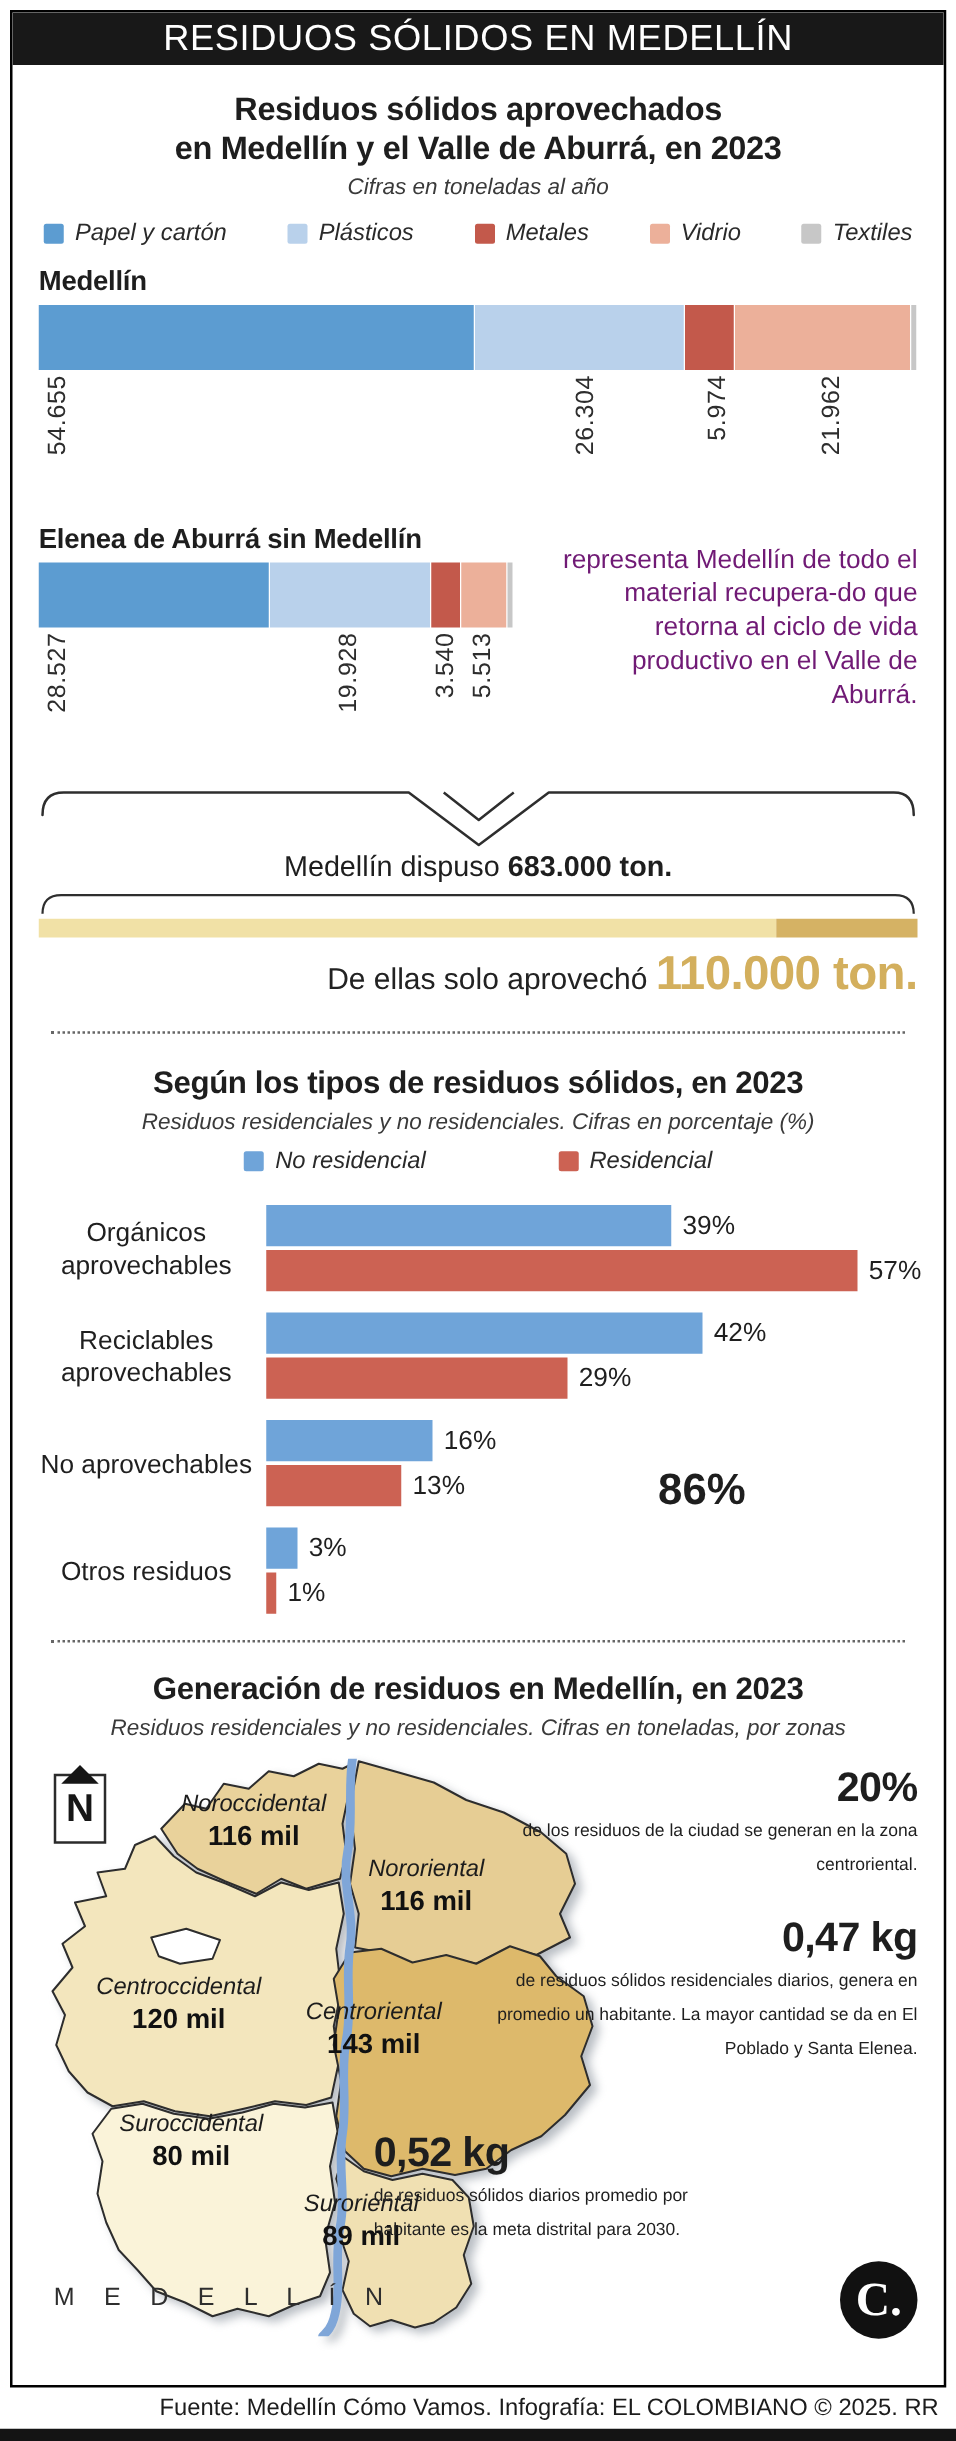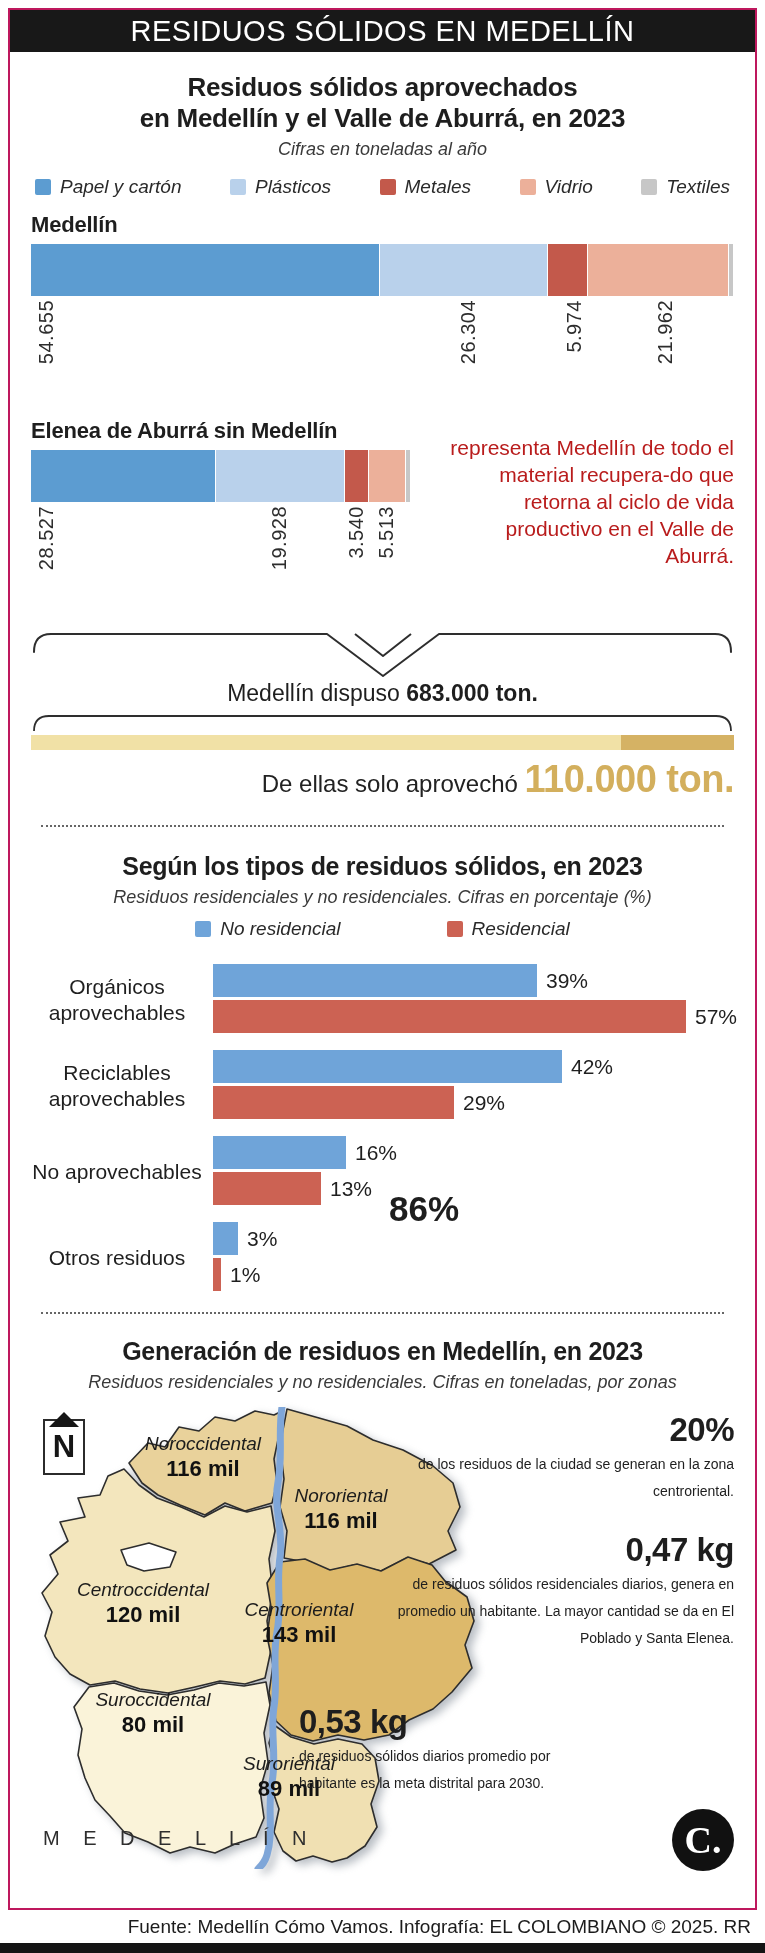--- a/index.html
+++ b/index.html
@@ -1,18 +1,18 @@
 <!DOCTYPE html>
 <html><head>
 <meta charset="utf-8">
 <style>
   html,body{margin:0;padding:0;background:#fff;}
   .page{position:relative;width:765px;height:1953px;background:#fff;overflow:hidden;
         font-family:"Liberation Sans","DejaVu Sans",sans-serif;color:#1e1e1e;}
-  .frame{box-sizing:border-box;margin:8px 8px 0 8px;height:1902px;border:2px solid #be185d;
+  .frame{box-sizing:border-box;margin:8px 8px 0 8px;height:1902px;border:2px solid #000000;
          background:#fff;overflow:hidden;}
   .header-bar{height:42px;background:#181818;display:flex;align-items:center;justify-content:center;}
   .header-bar span{color:#fff;font-size:29px;letter-spacing:.5px;}
   .content{padding:0 21px;position:relative;}
   .s-title{margin:0;text-align:center;font-size:26px;line-height:31px;font-weight:bold;letter-spacing:-.3px;}
   .s-sub{text-align:center;font-style:italic;font-size:18px;color:#3a3a3a;margin-top:5px;}
   .legend{display:flex;align-items:center;}
   .legend1{justify-content:space-between;margin-top:16px;padding:0 4px;}
   .legend2{justify-content:center;gap:106px;margin-top:10px;}
   .leg-item{display:flex;align-items:center;gap:9px;}
@@ -22,35 +22,35 @@
   .stack-bar{display:inline-flex;height:52px;margin-top:6px;vertical-align:top;}
   .stack-bar .seg{height:100%;margin-right:1px;}
   .stack-labels{position:relative;width:100%;}
   .vlabel{position:absolute;top:4px;font-size:20px;color:#2d2d2d;white-space:nowrap;
           transform:rotate(-90deg) translateX(-100%);transform-origin:0 0;letter-spacing:.5px;}
   .valle-row{display:flex;margin-top:4px;}
   .valle-left{width:408px;flex:0 0 auto;}
   .pct65{flex:1;text-align:right;padding-top:26px;}
   .pct65 .big{font-size:40px;font-weight:bold;letter-spacing:-.5px;}
   .pct65 .paren{font-style:italic;font-size:21px;color:#2a2a2a;}
-  .pct65 .body{font-size:21px;line-height:27px;color:#b91c1c;margin-top:4px;}
+  .pct65 .body{font-size:21px;line-height:27px;color:#701a75;margin-top:4px;}
   .bracket-svg{display:block;margin-top:2px;}
   .disposed{text-align:center;font-size:23px;margin-top:0;}
   .gold-track{display:flex;height:15px;margin-top:2px;}
   .used-line{text-align:right;font-size:24px;margin-top:8px;color:#222;}
   .gold-big{font-size:38px;font-weight:bold;color:#D3AF5D;letter-spacing:-.5px;}
   .dotted-div{border:0;border-top:2px dotted #666;margin:24px 10px 0 10px;}
   
   .chart2{position:relative;margin-top:24px;margin-bottom:18px;}
   .c2-group{display:grid;grid-template-columns:172px 1fr;column-gap:10px;align-items:center;margin-bottom:14px;}
   .c2-cat{text-align:center;font-size:21px;line-height:26px;color:#1f1f1f;}
   .c2-bars .c2-row{display:flex;align-items:center;height:33px;margin-bottom:3px;}
   .c2-bar{height:33px;flex:0 0 auto;}
   .c2-pct{font-size:21px;margin-left:9px;color:#1f1f1f;}
-  .note86{position:absolute;right:0;top:225px;width:345px;text-align:left;}
+  .note86{position:absolute;right:0;top:208px;width:345px;text-align:center;}
   .note86 .big{font-size:35px;font-weight:bold;}
   .note86 .body{font-size:21px;line-height:27px;margin-top:2px;}
   
   .map-area{position:relative;height:470px;margin-top:10px;}
   .map-wrap{position:absolute;left:0;top:4px;width:450px;height:462px;}
   .map-svg{filter:drop-shadow(5px 4px 4px rgba(100,110,125,.45));}
   .zone-lab{position:absolute;transform:translateX(-50%);text-align:center;white-space:nowrap;}
   .zname{font-style:italic;font-size:19px;color:#1c1c1c;}
   .zval{font-weight:bold;font-size:22px;color:#111;margin-top:1px;}
   .compass{position:absolute;left:12px;top:12px;width:38px;height:52px;border:2px solid #2b2b2b;background:#fff;}
@@ -288,21 +288,21 @@
 
         <div class="note note-right" style="right:0;top:8px;width:330px">
           <div class="big">20%</div>
           <div class="body">de los residuos de la ciudad se generan en la zona centroriental.</div>
         </div>
         <div class="note note-right" style="right:0;top:128px;width:345px">
           <div class="big">0,47 kg</div>
           <div class="body">de residuos sólidos residenciales diarios, genera en promedio un habitante. La mayor cantidad se da en El Poblado y Santa Elenea.</div>
         </div>
         <div class="note" style="left:268px;top:300px;width:285px">
-          <div class="big">0,53 kg</div>
+          <div class="big">0,52 kg</div>
           <div class="body">de residuos sólidos diarios promedio por habitante es la meta distrital para 2030.</div>
         </div>
         <div class="logo-circle">
           <span>C.</span>
         </div>
       </div>
 
     </div>
   </div>
 

